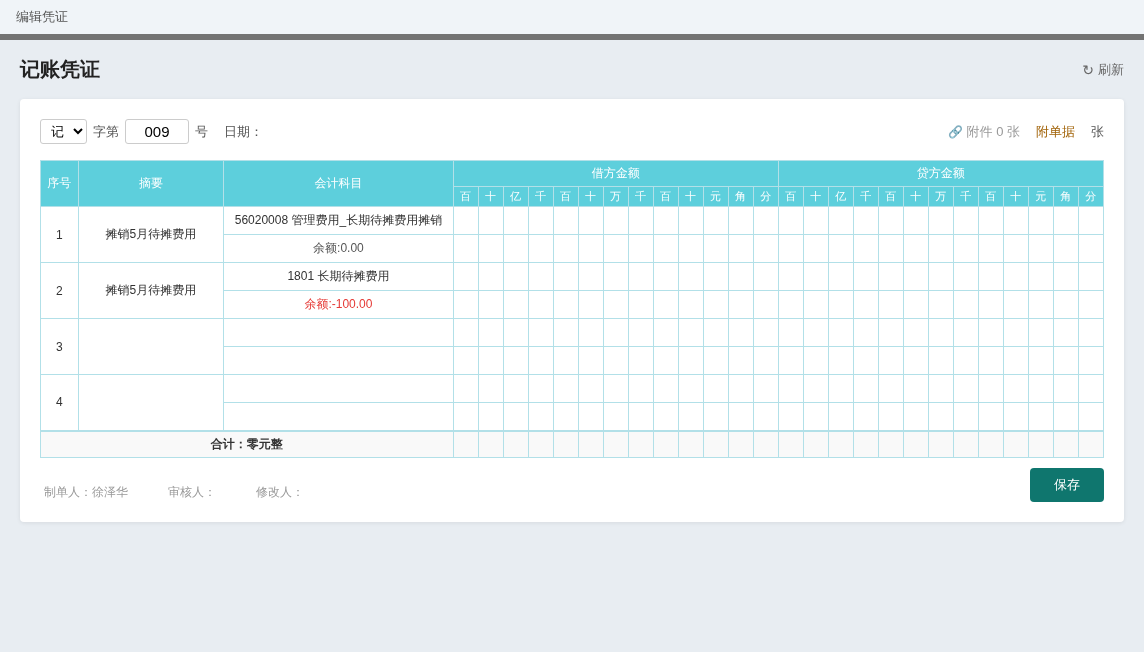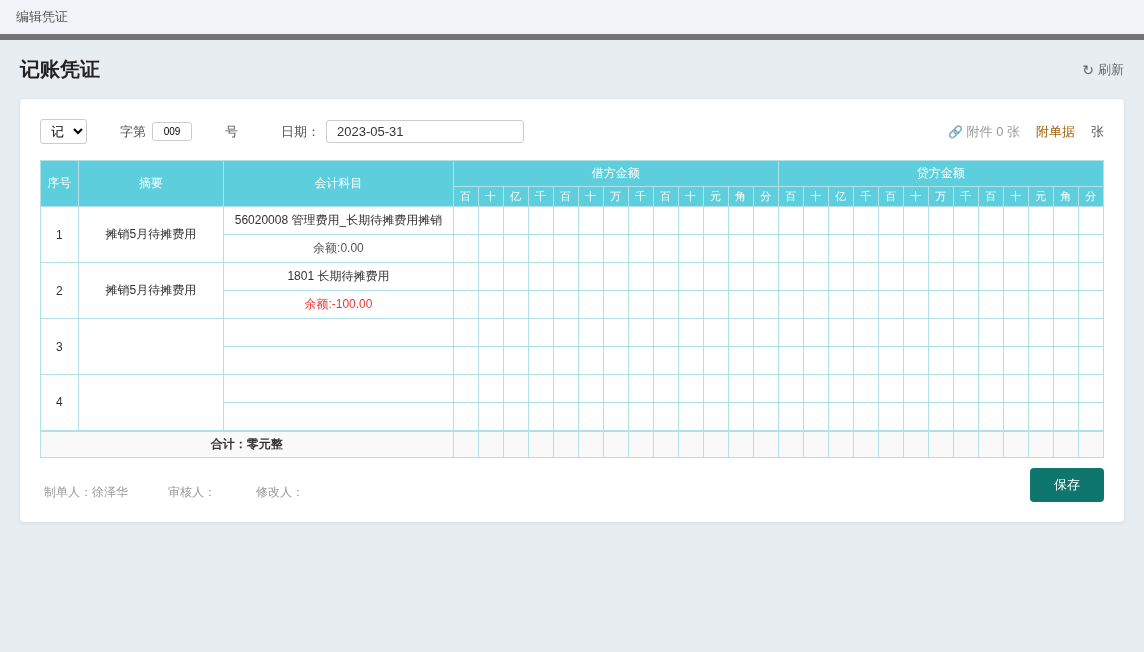--- a/index.html
+++ b/index.html
@@ -58,36 +58,35 @@
       flex-wrap: wrap;
     }
     .field-group {
       display: flex;
       align-items: center;
       gap: 6px;
     }
     .field-label {
       color: #555;
       font-size: 13px;
-      margin-left: 27px;
     }
     .field-select {
       border: 1px solid #ccc;
       border-radius: 3px;
       padding: 3px 6px;
       font-size: 13px;
       background: #fff;
       cursor: pointer;
     }
     .field-input {
       border: 1px solid #ccc;
       border-radius: 3px;
       padding: 3px 8px;
-      font-size: 10px;
-      width: 40px;
+      font-size: 15px;
+      width: 64px;
       text-align: center;
     }
     .field-date {
       border: 1px solid #ccc;
       border-radius: 3px;
       padding: 3px 10px;
       font-size: 13px;
       background: #fff;
       color: #333;
     }
@@ -224,21 +223,20 @@
       <div class="field-group">
         <select class="field-select">
           <option>记</option>
         </select>
         <span class="field-label">字第</span>
         <input class="field-input" type="text" value="009" style="">
         <span class="field-label">号</span>
       </div>
       <div class="field-group">
         <span class="field-label">日期：</span>
-        <input class="field-date" type="text" value="2023-05-31" style="">
       </div>
       <div class="right-actions">
         <span class="attach-link">
           <span class="link-icon">🔗</span>
           <span>附件 0 张</span>
         </span>
         <span class="attach-single">附单据</span>
         <span class="zhang-label">张</span>
       </div>
     </div>

